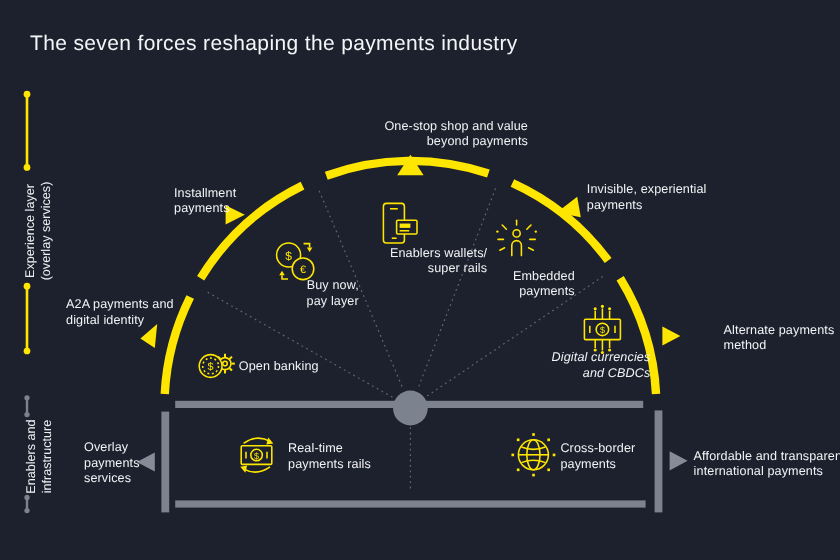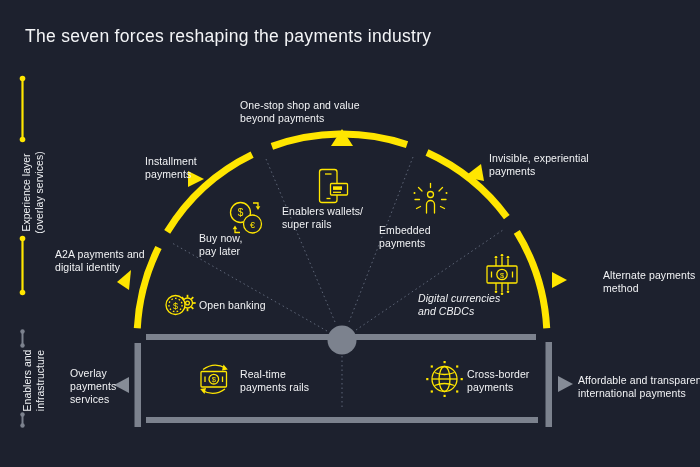--- a/index.html
+++ b/index.html
@@ -6,21 +6,21 @@
   #stage{
     position:relative;width:700px;height:467px;background:#1d212e;
     font-family:"Liberation Sans","DejaVu Sans",sans-serif;overflow:hidden;
   }
   #diagram-svg{position:absolute;left:0;top:0;}
   .title{
     position:absolute;left:25px;top:26px;color:#f4f5f7;font-size:17.5px;
     font-weight:300;letter-spacing:.3px;white-space:nowrap;
   }
   .lbl{position:absolute;color:#f2f3f5;font-size:10.5px;line-height:13px;letter-spacing:.1px;}
-  .lbl.center{text-align:left;}
+  .lbl.center{text-align:right;}
   .rot{
     position:absolute;color:#eef0f3;font-size:10.5px;line-height:12.5px;
     text-align:center;transform:rotate(-90deg);white-space:nowrap;
   }
   .line{white-space:nowrap;}
 </style>
 </head>
 <body>
 
 <div id="stage">
@@ -224,21 +224,21 @@
   <div class="lbl" style="left:578px;top:374px;width:130px;">
     <div class="line">Affordable and transparent</div>
     <div class="line">international payments</div>
   </div>
 
   <div class="lbl" style="left:199px;top:299px;width:90px;">
     <div class="line">Open banking</div>
   </div>
   <div class="lbl center" style="left:199px;top:232px;width:100px;">
     <div class="line">Buy now,</div>
-    <div class="line">pay later</div>
+    <div class="line">pay layer</div>
   </div>
   <div class="lbl center" style="left:282px;top:205px;width:124px;">
     <div class="line">Enablers wallets/</div>
     <div class="line">super rails</div>
   </div>
   <div class="lbl center" style="left:379px;top:224px;width:100px;">
     <div class="line">Embedded</div>
     <div class="line">payments</div>
   </div>
   <div class="lbl center" style="left:418px;top:292px;width:124px;font-style:italic;">

